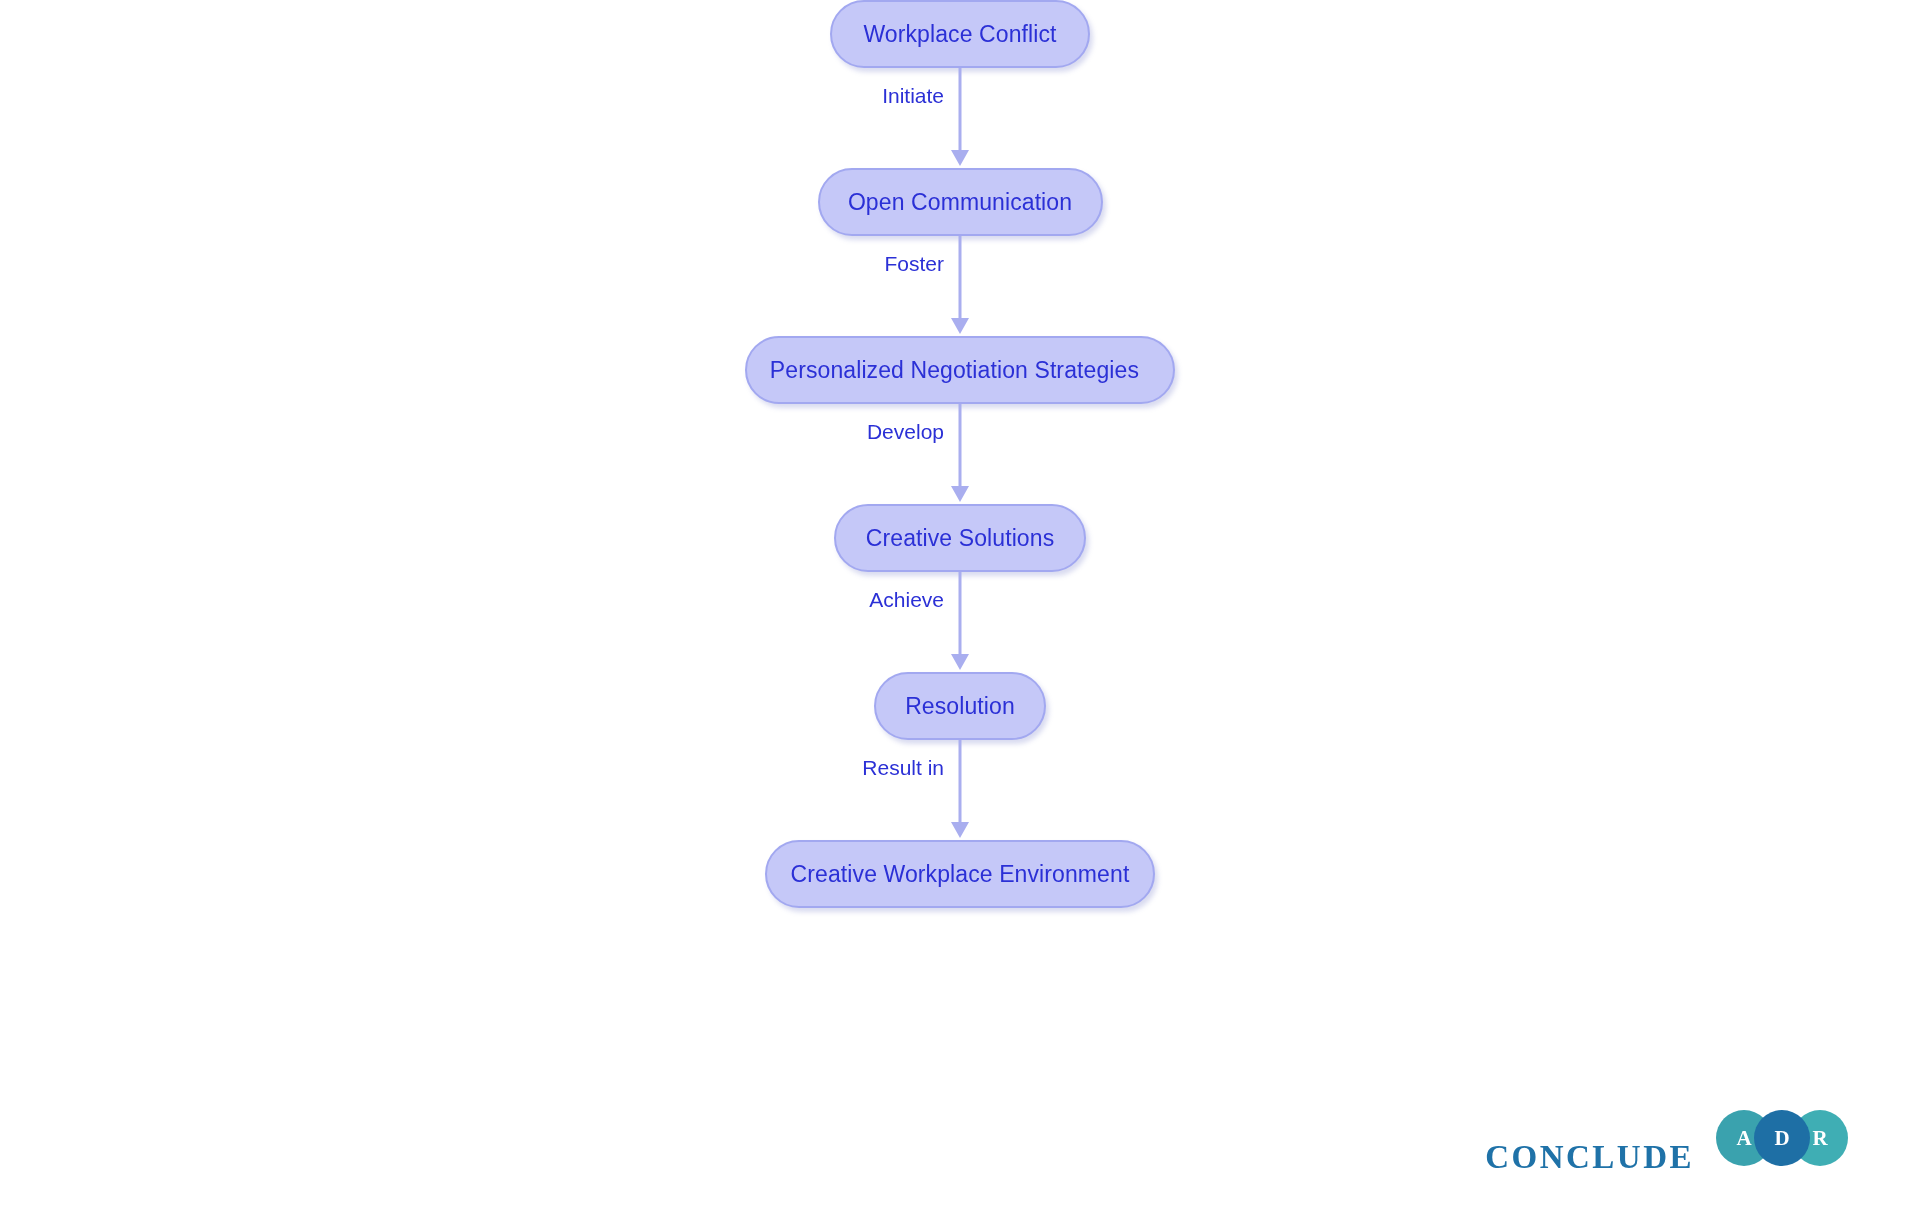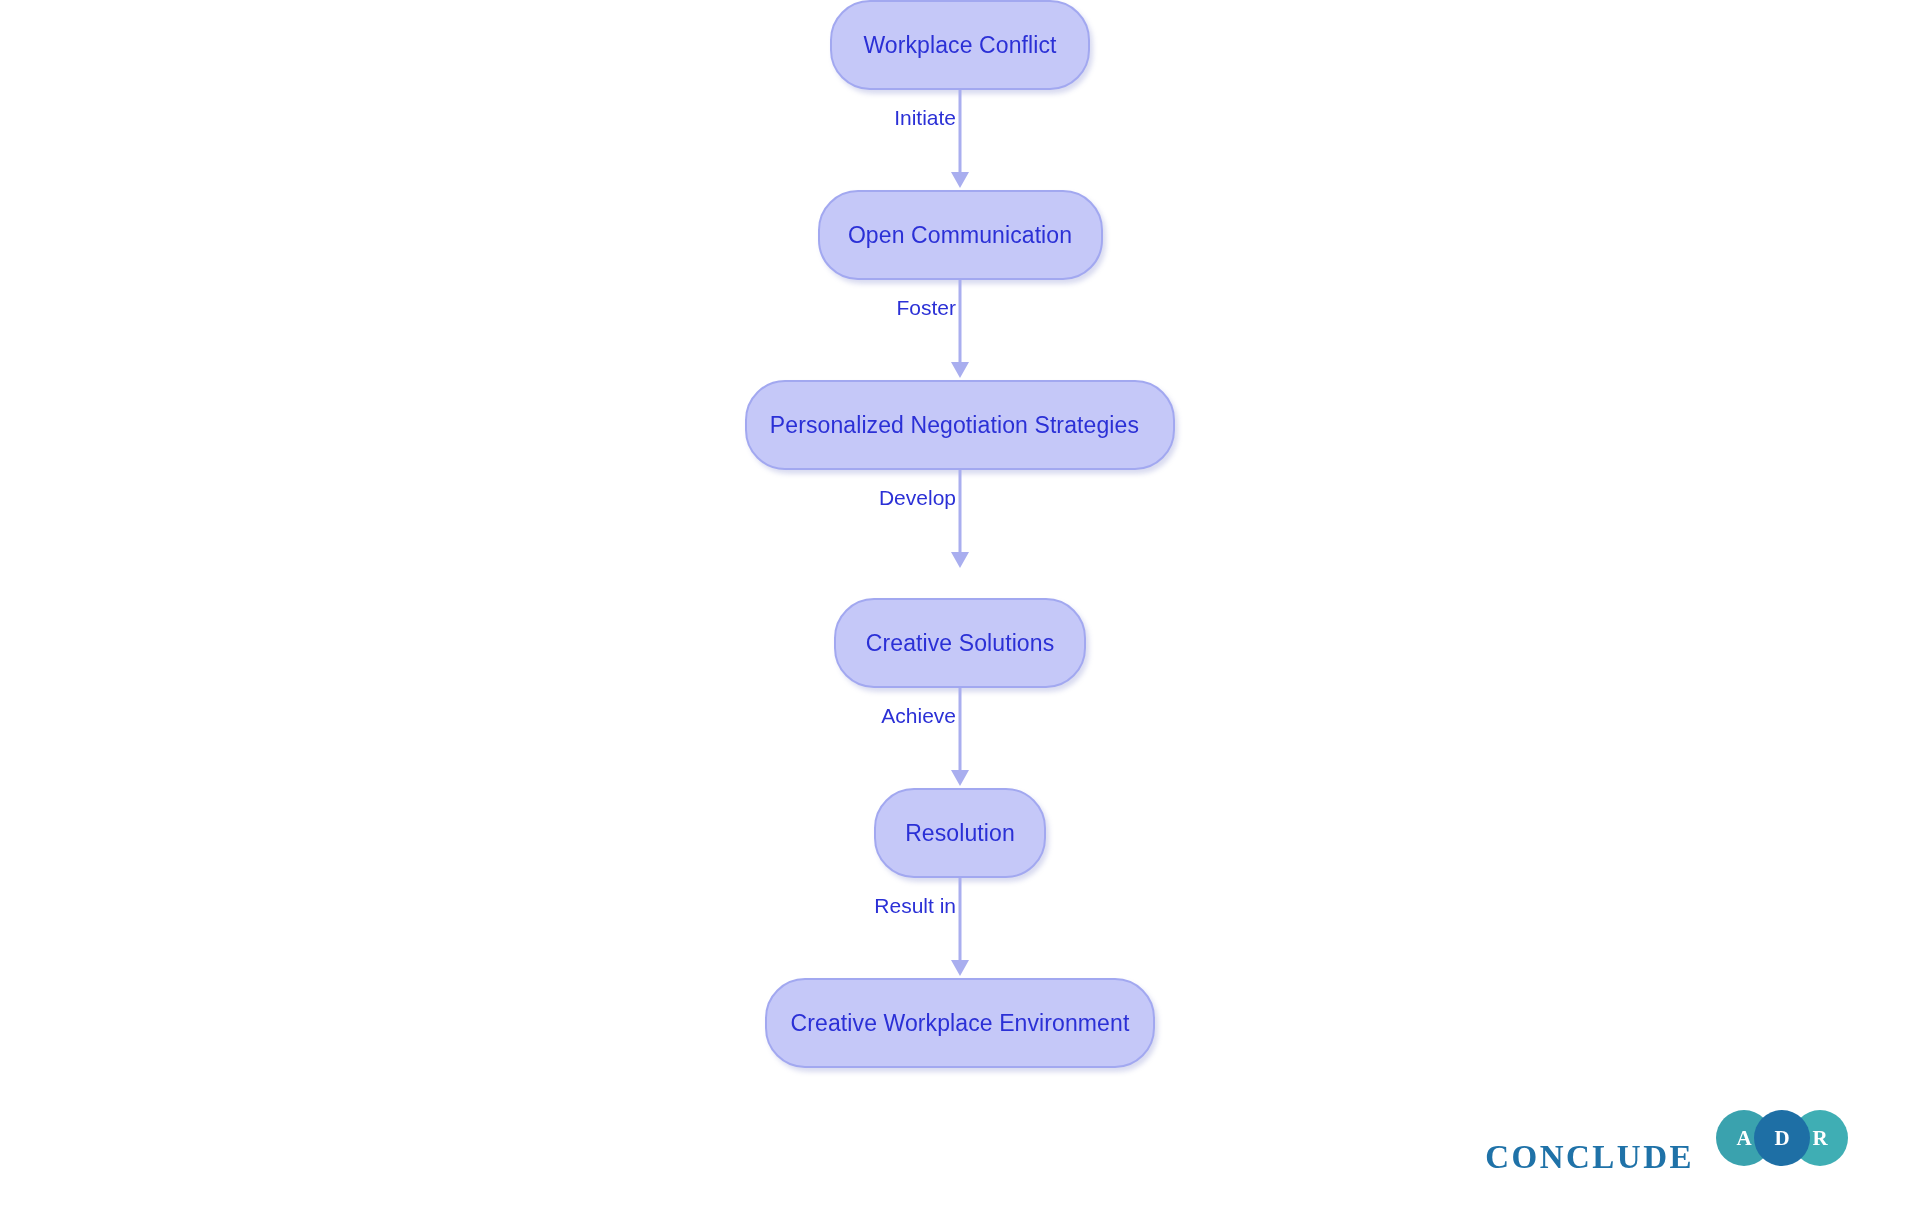--- a/index.html
+++ b/index.html
@@ -24,21 +24,21 @@
     height: 1100px;
     display: flex;
     flex-direction: column;
     align-items: center;
   }
 
   
   .node {
     position: relative;
     box-sizing: border-box;
-    height: 90px;
+    height: 68px;
     display: flex;
     align-items: center;
     justify-content: center;
     background: #C5C8F8;
     border: 2px solid #A2A8F0;
     border-radius: 40px;
     box-shadow: 3px 4px 5px rgba(120,125,200,0.28);
     padding: 0 34px;
   }
   .node-label {
@@ -46,21 +46,21 @@
     font-size: 23px;
     letter-spacing: 0.1px;
     white-space: nowrap;
     line-height: 1;
   }
 
   
   .n-w1 { width: 260px; }
   .n-w2 { width: 285px; text-align: center; }
   .n-w3 { width: 430px; justify-content: flex-end; }
-  .n-w4 { width: 252px; margin-top: 28px; }
+  .n-w4 { width: 252px; }
   .n-w5 { width: 172px; }
   .n-w6 { width: 390px; }
 
   
   .connector {
     position: relative;
     width: 420px;
     height: 100px;
     display: block;
   }
@@ -81,21 +81,21 @@
     width: 0;
     height: 0;
     border-left: 9px solid transparent;
     border-right: 9px solid transparent;
     border-top: 16px solid #A9AEEF;
   }
   .conn-label {
     position: absolute;
     top: 17px;
     right: 50%;
-    margin-right: 4px;
+    margin-right: 16px;
     color: #2B30D6;
     font-size: 21px;
     white-space: nowrap;
     line-height: 1;
   }
 
   
   #logo {
     position: absolute;
     right: 72px;

